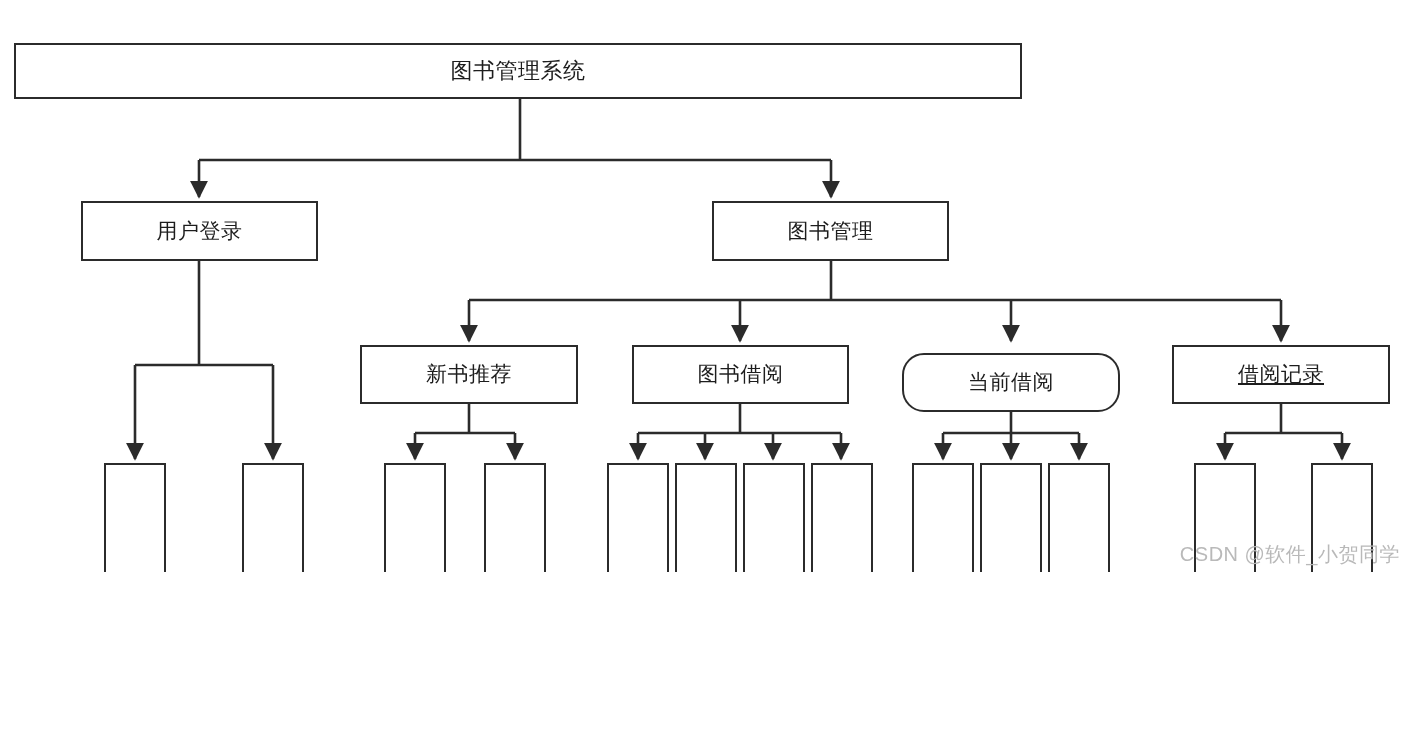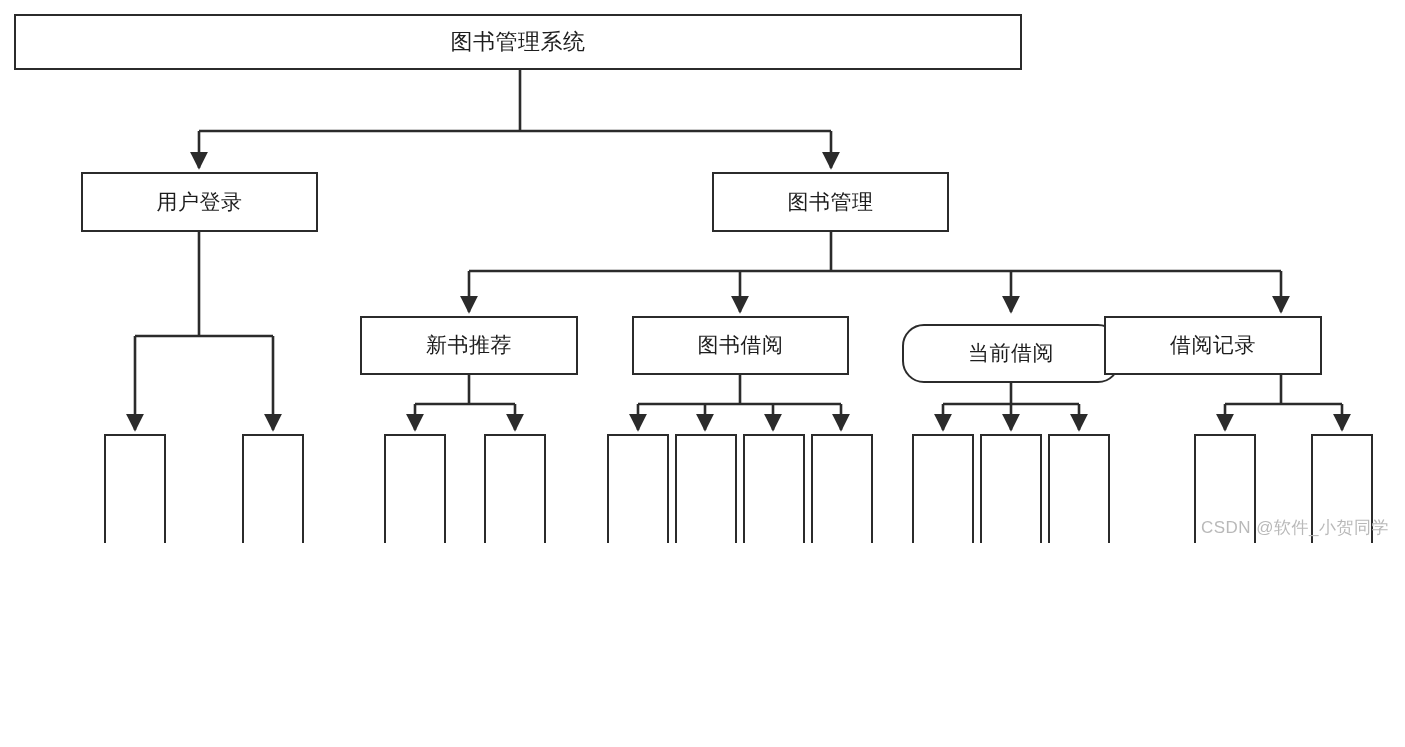--- a/index.html
+++ b/index.html
@@ -10,20 +10,21 @@
   }
   body {
     font-family: "Liberation Sans", "DejaVu Sans", sans-serif;
   }
   #canvas {
     position: relative;
     width: 1405px;
     height: 543px;
     background: #ffffff;
     overflow: hidden;
+    margin-top: 29px;
   }
   
   #edges {
     position: absolute;
     left: 0;
     top: 0;
     width: 1405px;
     height: 747px;
     pointer-events: none;
   }
@@ -62,23 +63,23 @@
     writing-mode: vertical-rl;
     text-orientation: upright;
     font-size: 22px;
     line-height: 1.04;
     letter-spacing: 1px;
     max-height: 100%;
   }
   
   #watermark {
     position: absolute;
-    right: 16px;
+    right: 5px;
     bottom: 4px;
-    font-size: 17px;
+    font-size: 20px;
     color: #b9b9b9;
     letter-spacing: 0.5px;
     white-space: nowrap;
     font-family: "Liberation Sans", "DejaVu Sans", sans-serif;
   }
 </style>
 </head>
 <body>
 
 <div id="canvas">
@@ -153,21 +154,21 @@
   </div>
 
   <div class="node horiz" style="left:360px; top:316px; width:218px; height:59px;">
     <span class="label">新书推荐</span>
   </div>
 
   <div class="node horiz" style="left:902px; top:324px; width:218px; height:59px;border-radius:22px;">
     <span class="label">当前借阅</span>
   </div>
 
-  <div class="node horiz" style="left:1104px; top:316px; width:218px; height:59px;">
+  <div class="node horiz" style="left:1172px; top:316px; width:218px; height:59px;text-decoration:underline;">
     <span class="label">借阅记录</span>
   </div>
 
   <div class="node vert" style="left:104px; top:434px; width:62px; height:299px;">
     <span class="label">用户登录</span>
   </div>
   <div class="node vert" style="left:242px; top:434px; width:62px; height:299px;">
     <span class="label">注销登录</span>
   </div>
 

